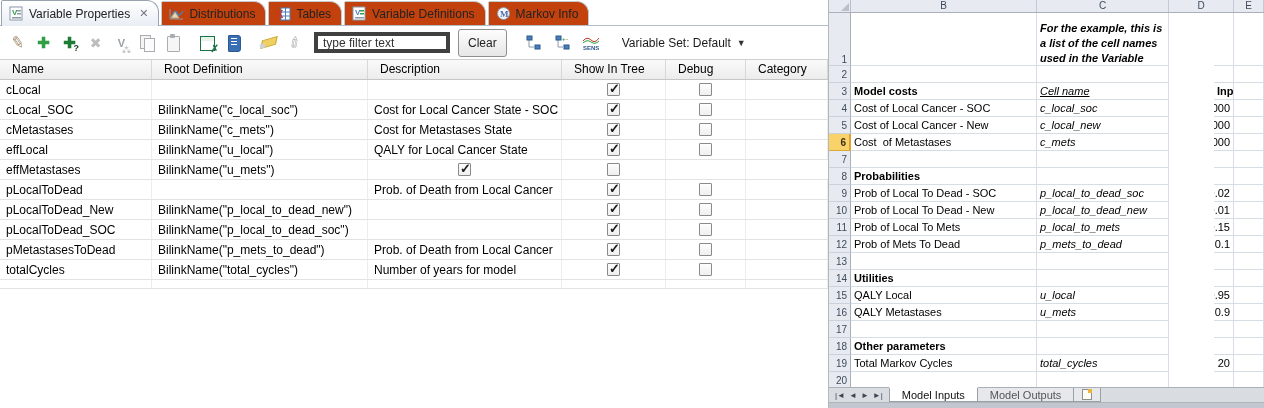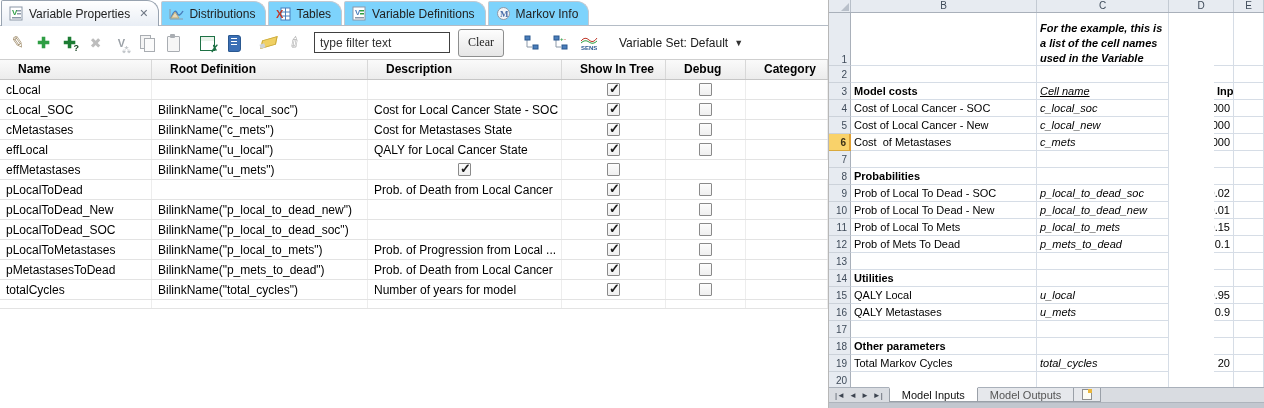--- a/index.html
+++ b/index.html
@@ -3,21 +3,21 @@
 <meta charset="utf-8">
 <style>
   html,body{margin:0;padding:0;background:#fff;}
   *{box-sizing:border-box;}
   .app{width:1264px;height:408px;display:flex;font-family:"Liberation Sans",sans-serif;overflow:hidden;background:#fff;}
 
   
   .left-panel{width:828px;height:408px;background:#fff;position:relative;}
   .tabbar{height:26px;display:flex;align-items:flex-end;border-bottom:1px solid #b4bcc6;padding-left:1px;background:#fff;}
   .tab{display:flex;align-items:center;gap:5px;height:24px;padding:0 10px 0 7px;font-size:12px;color:#222;
-       border:1px solid #c3c9d1;border-bottom:none;border-radius:2px 12px 0 0;background:#7dd3fc;margin-right:2px;white-space:nowrap;cursor:default;}
+       border:1px solid #c3c9d1;border-bottom:none;border-radius:2px 12px 0 0;background:#c2410c;margin-right:2px;white-space:nowrap;cursor:default;}
   .tab.active{background:linear-gradient(#ffffff,#e9eef5);border-color:#98a3b0;margin-bottom:-1px;height:26px;font-weight:normal;}
   .tab .close-x{font-size:11px;color:#6e7784;margin-left:4px;}
   .tabicon{width:15px;height:15px;display:inline-block;flex:0 0 auto;}
 
   .toolbar{height:33px;display:flex;align-items:center;padding:0 6px;gap:3px;background:#fff;}
   .tbi{width:23px;height:22px;display:inline-flex;align-items:center;justify-content:center;position:relative;border-radius:3px;}
   .sep{width:6px;height:18px;}
   .i-pencil::before{content:"✎";font-size:16px;color:#a3906f;transform:rotate(10deg);display:block;}
   .i-plus::before{content:"✚";font-size:15px;color:#2f9e44;font-weight:bold;}
   .i-plusq::before{content:"✚";font-size:15px;color:#1c7c33;font-weight:bold;}
@@ -31,32 +31,32 @@
   .i-paste::after{content:"";position:absolute;left:8px;top:2px;width:5px;height:4px;background:#a9adb2;border-radius:1px;}
   .i-excel::before{content:"";position:absolute;left:3px;top:4px;width:13px;height:13px;border:1px solid #1e7145;background:
       linear-gradient(#fff,#fff) padding-box;box-shadow:inset 0 4px 0 #e8f2ea;}
   .i-excel::after{content:"✗";position:absolute;right:1px;bottom:0;font-size:10px;font-weight:bold;color:#1e7145;}
   .i-report::before{content:"";position:absolute;left:5px;top:3px;width:11px;height:15px;background:#3b6fb5;border:1px solid #2a5890;border-radius:1px 3px 3px 1px;}
   .i-report::after{content:"";position:absolute;left:8px;top:6px;width:6px;height:1px;background:#fff;box-shadow:0 3px 0 #fff,0 6px 0 #fff;}
   .i-hl::before{content:"";position:absolute;left:4px;top:6px;width:12px;height:7px;background:#f0d063;border:1px solid #c9a93c;transform:skewX(-28deg) rotate(-18deg);}
   .i-hl::after{content:"";position:absolute;left:2px;top:12px;width:5px;height:4px;background:#cfd3d8;transform:rotate(-18deg);}
   .i-pin::before{content:"✐";font-size:15px;color:#b3b3b3;transform:rotate(-35deg);display:block;}
 
-  .filter-input{width:136px;height:21px;border:1px solid #404040;font-family:"Liberation Sans",sans-serif;font-size:12px;color:#333;padding:1px 5px;margin-left:4px;}
-  .clear-btn{height:28px;margin-left:5px;padding:0 9px;font-family:Liberation Serif, serif;font-size:12px;color:#222;
+  .filter-input{width:136px;height:21px;border:4px solid #404040;font-family:"Liberation Sans",sans-serif;font-size:12px;color:#333;padding:1px 5px;margin-left:4px;}
+  .clear-btn{height:28px;margin-left:5px;padding:0 9px;font-family:Liberation Sans, sans-serif;font-size:12px;color:#222;
        background:linear-gradient(#fdfdfd,#e6e6e6);border:1px solid #8e8f8f;border-radius:3px;}
   .treeicons{display:flex;gap:6px;margin-left:12px;}
   .varset{margin-left:16px;font-size:12px;color:#1a1a1a;display:flex;align-items:center;gap:6px;}
   .varset .arrow{font-size:9px;color:#333;}
 
   
   .vtable{border-top:1px solid #cfcfcf;font-size:12px;color:#000;}
   .vt-head{display:grid;grid-template-columns:152px 216px 194px 104px 80px 1fr;height:20px;
       background:linear-gradient(#fafafa,#ececec);border-bottom:1px solid #c6c6c6;}
-  .vth{padding:2px 18px;border-right:1px solid #d8d8d8;white-space:nowrap;overflow:hidden;font-weight:bold;}
+  .vth{padding:2px 12px;border-right:1px solid #d8d8d8;white-space:nowrap;overflow:hidden;}
   .vt-row{display:grid;grid-template-columns:152px 216px 194px 104px 80px 1fr;height:20px;border-bottom:1px solid #e3e3e3;background:#fff;}
   .vtd{padding:2px 6px;border-right:1px solid #ededed;white-space:nowrap;overflow:hidden;display:flex;align-items:center;}
   .vtd.center{justify-content:center;}
   .vt-empty{display:grid;grid-template-columns:152px 216px 194px 104px 80px 1fr;height:9px;border-bottom:1px solid #e3e3e3;}
   .vt-empty div{border-right:1px solid #ededed;}
   .cb{width:13px;height:13px;border:1px solid #8a8a8a;background:linear-gradient(#fdfdfd,#efefef);border-radius:1px;position:relative;}
   .cb.checked::after{content:"✓";position:absolute;left:1px;top:-3px;font-size:13px;font-weight:bold;color:#1c1c1c;}
 
   
   .right-panel{width:436px;height:408px;border-left:1px solid #b7b7b7;display:flex;flex-direction:column;background:#fff;font-size:11px;}
@@ -298,32 +298,20 @@
             <div class="vtd"></div>
             <div class="vtd center">
               <span class="cb checked"></span>
             </div>
             <div class="vtd center">
               <span class="cb"></span>
             </div>
             <div class="vtd"></div>
           </div>
           <div class="vt-row">
-            <div class="vtd">pLocalToMetastases</div>
-            <div class="vtd">BilinkName("p_local_to_mets")</div>
-            <div class="vtd">Prob. of Progression from Local ...</div>
-            <div class="vtd center">
-              <span class="cb checked"></span>
-            </div>
-            <div class="vtd center">
-              <span class="cb"></span>
-            </div>
-            <div class="vtd"></div>
-          </div>
-          <div class="vt-row">
             <div class="vtd">pMetastasesToDead</div>
             <div class="vtd">BilinkName("p_mets_to_dead")</div>
             <div class="vtd">Prob. of Death from Local Cancer</div>
             <div class="vtd center">
               <span class="cb checked"></span>
             </div>
             <div class="vtd center">
               <span class="cb"></span>
             </div>
             <div class="vtd"></div>

